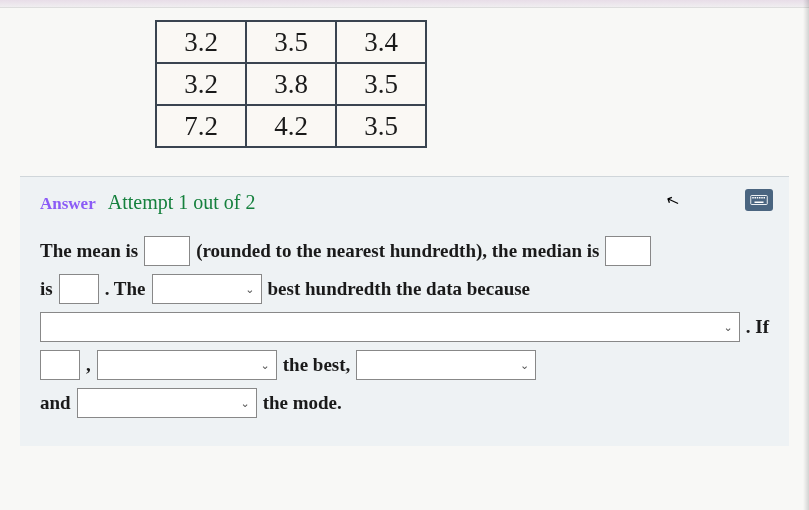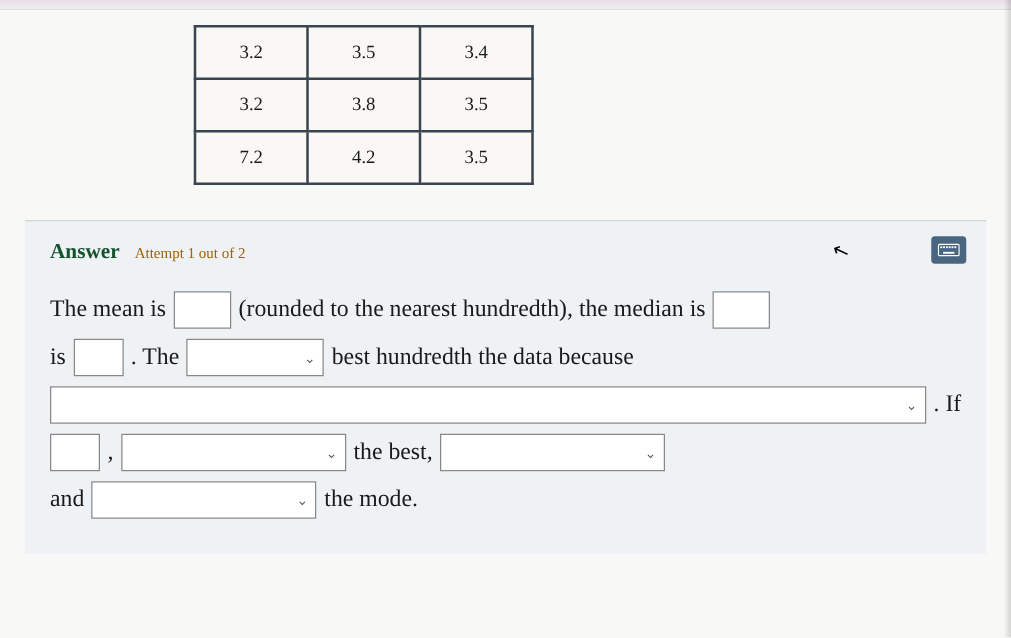--- a/index.html
+++ b/index.html
@@ -22,41 +22,41 @@
     .data-table {
       border-collapse: collapse;
       margin-left: 135px;
       margin-bottom: 28px;
     }
     .data-table td {
       border: 2px solid #3a4450;
       width: 90px;
       height: 42px;
       text-align: center;
-      font-size: 15px;
+      font-size: 27px;
       color: #1a1a1a;
       background: #faf8f4;
     }
     .answer-section {
       background: #eef2f4;
       border-top: 1px solid #d0d6da;
       padding: 14px 20px 20px 20px;
       position: relative;
     }
     .answer-header {
       margin-bottom: 22px;
     }
     .answer-label {
       font-weight: bold;
       font-size: 17px;
-      color: #14532d;
+      color: #8b5cf6;
     }
     .attempt {
-      font-size: 12px;
-      color: #a16207;
+      font-size: 20px;
+      color: #15803d;
       margin-left: 8px;
     }
     .hint-btn {
       position: absolute;
       top: 12px;
       right: 16px;
       width: 28px;
       height: 22px;
       background: #4a6580;
       border-radius: 3px;
@@ -102,21 +102,21 @@
       cursor: pointer;
       gap: 6px;
     }
     .dropdown.w1 { width: 110px; }
     .dropdown.w2 { width: 180px; }
     .dropdown.wfull { flex: 1; min-width: 500px; }
     .chevron {
       font-size: 11px;
       color: #555;
     }
-    .txt { font-size: 19px; color: #1a1a1a; }
+    .txt { font-size: 19px; color: #1a1a1a; font-weight: bold; }
     .right-edge {
       position: absolute;
       top: 0; right: 0; bottom: 0;
       width: 6px;
       background: linear-gradient(to left, rgba(0,0,0,0.15), transparent);
     }
   </style>
 </head>
 <body>
 

